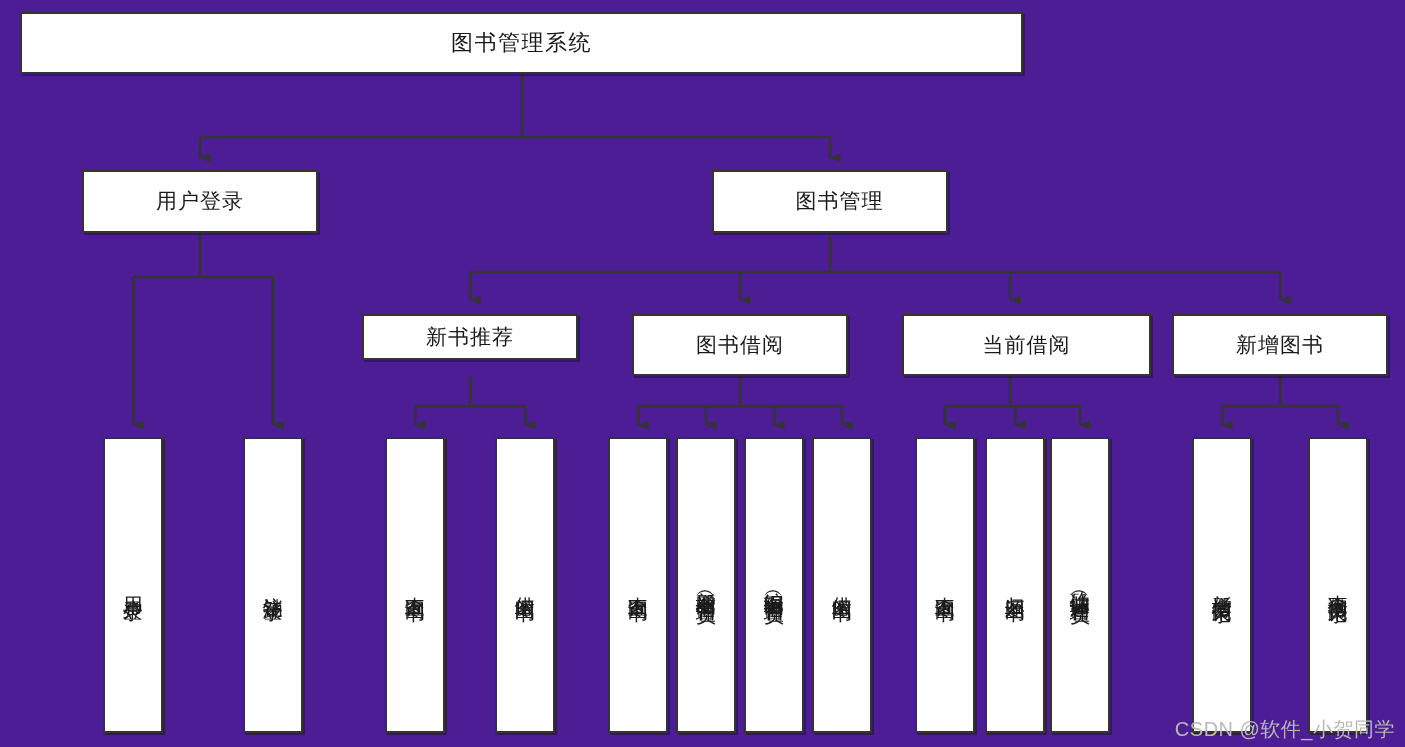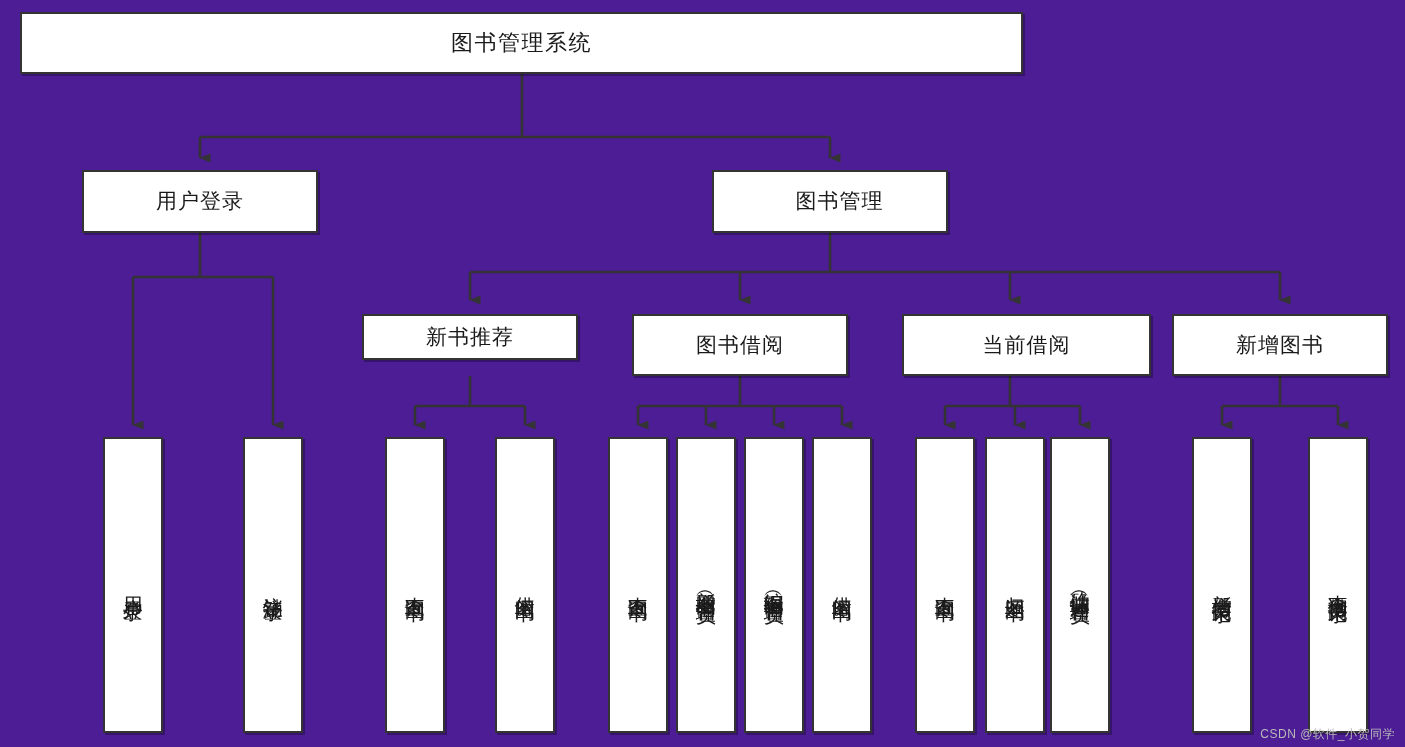--- a/index.html
+++ b/index.html
@@ -65,21 +65,21 @@
     font-size: 20px;
     line-height: 1.32;
     letter-spacing: 2px;
     white-space: nowrap;
     max-height: 100%;
   }
   .watermark {
     position: absolute;
     right: 10px;
     bottom: 4px;
-    font-size: 12px;
+    font-size: 20px;
     color: #b9b9b9;
     letter-spacing: 0.5px;
     z-index: 3;
     white-space: nowrap;
   }
 </style>
 </head>
 <body>
 
 <div id="canvas">

